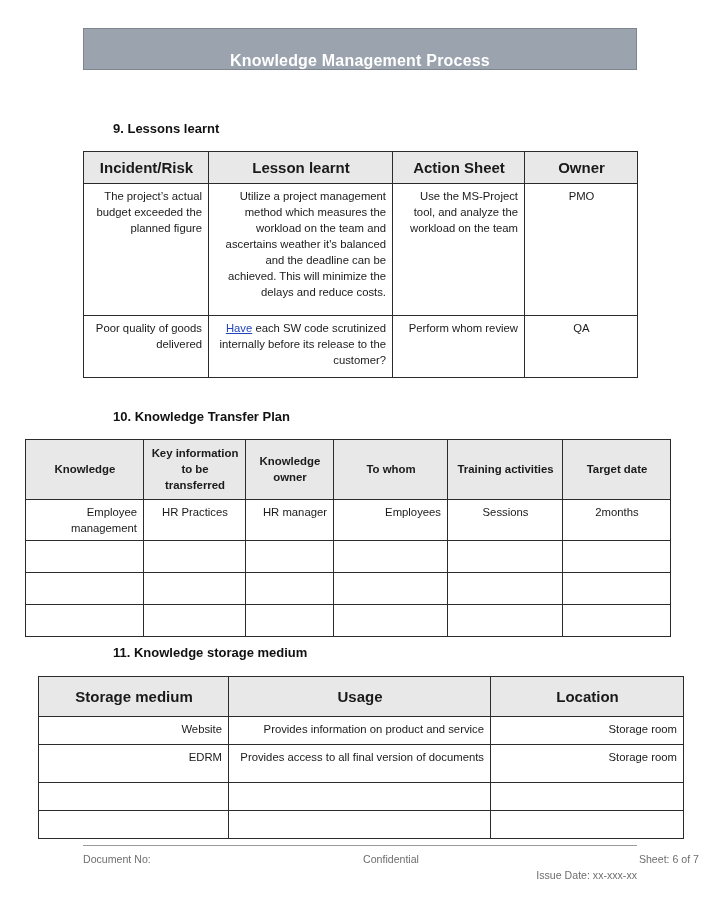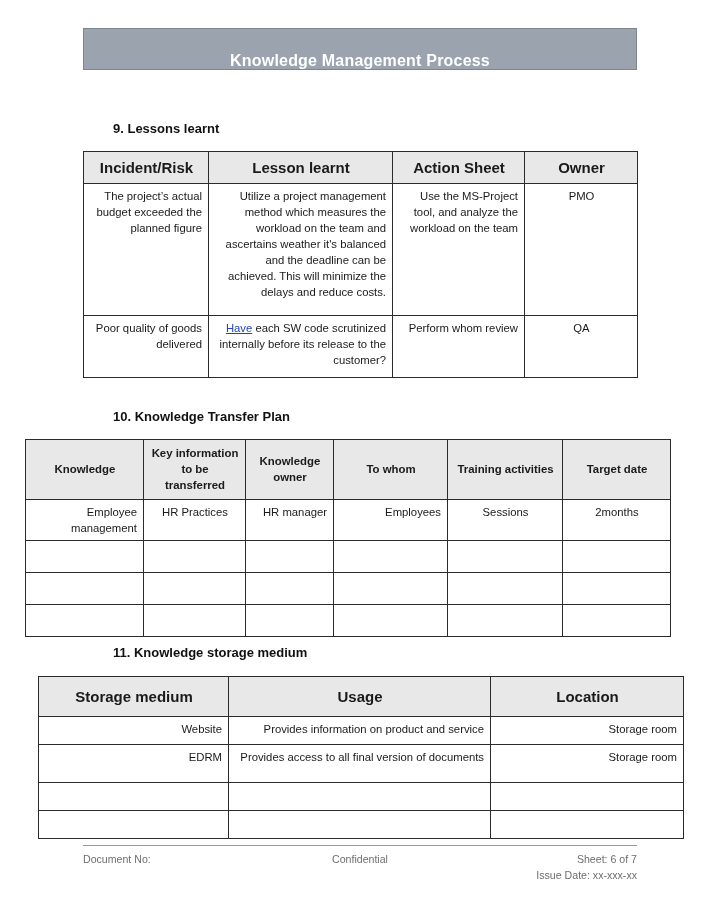--- a/index.html
+++ b/index.html
@@ -144,20 +144,21 @@
     padding-top: 5px;
     color: #6e6e6e;
     font-size: 10.6px;
     line-height: 1.55;
   }
   .footer-row {
     display: flex;
     justify-content: space-between;
     align-items: flex-start;
     width: 100%;
+    gap: 31px;
   }
   .footer-left   { flex: 0 0 33%; text-align: left; }
   .footer-center { flex: 0 0 34%; text-align: center; }
   .footer-right  { flex: 0 0 33%; text-align: right; }
 </style>
 </head>
 <body>
 
 <div class="page">
 

